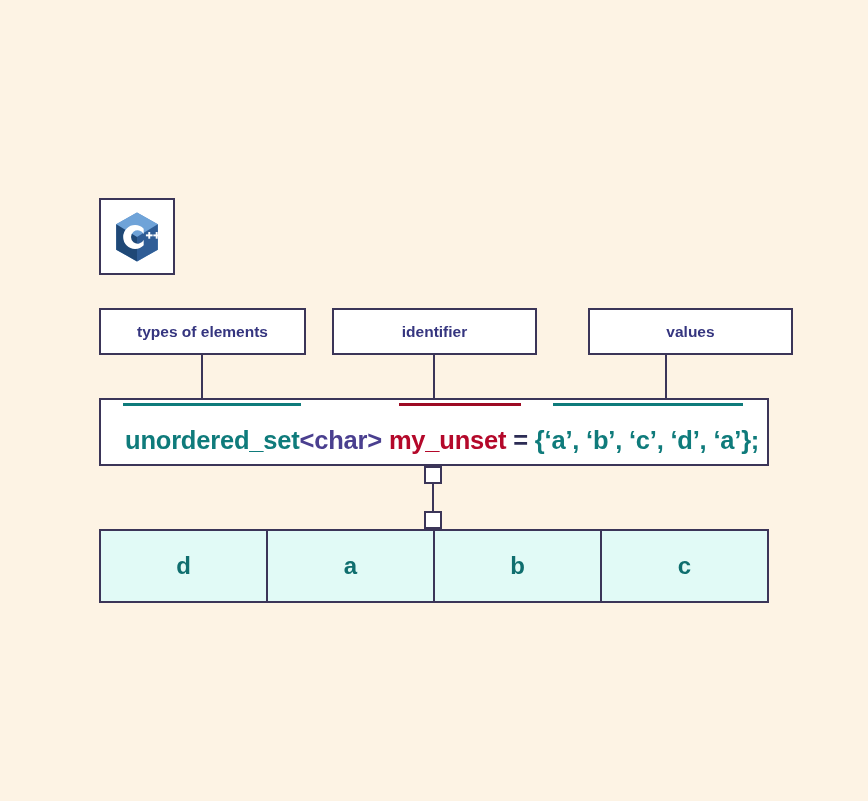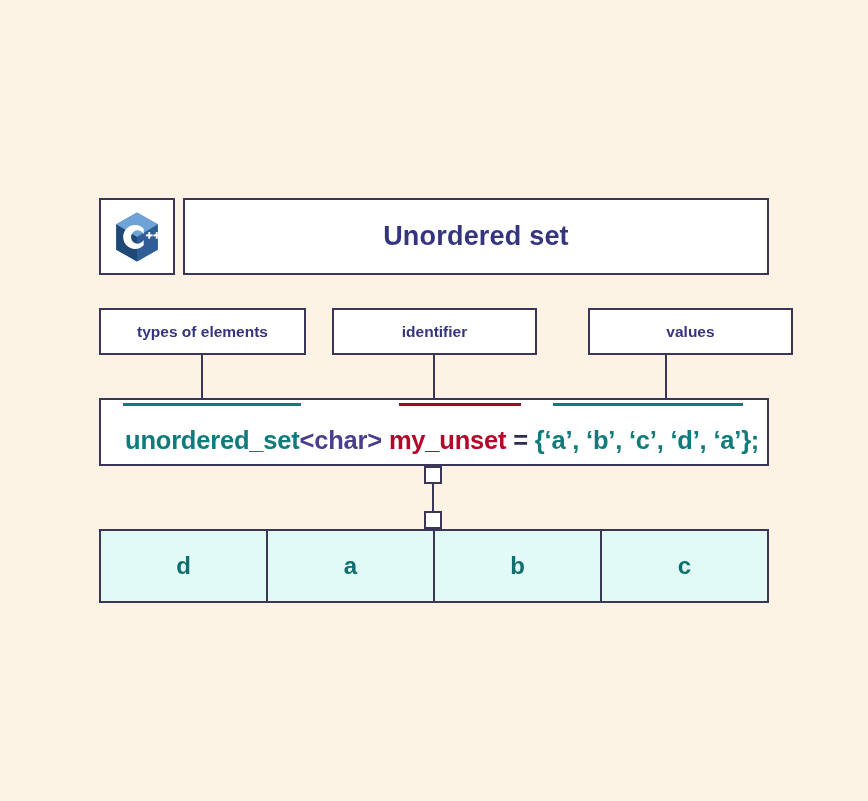--- a/index.html
+++ b/index.html
@@ -181,23 +181,20 @@
       <polygon points="32,35 60,18 60,52 32,68" fill="#2f5d96"></polygon>
       <polygon points="32,35 4,18 4,52 32,68" fill="#1f4876"></polygon>
       <path d="M41 24 A16 16 0 1 0 41 46 L41 39 A9 9 0 1 1 41 31 Z" fill="#ffffff"></path>
       <rect x="44" y="31.5" width="9" height="2.6" fill="#ffffff"></rect>
       <rect x="47.2" y="28.3" width="2.6" height="9" fill="#ffffff"></rect>
       <rect x="54" y="31.5" width="9" height="2.6" fill="#ffffff"></rect>
       <rect x="57.2" y="28.3" width="2.6" height="9" fill="#ffffff"></rect>
     </svg>
   </div>
 
-  <div class="box" id="title-box">
-    <span id="title-text">Unordered set</span>
-  </div>
 
   <div class="box label-box" id="label-ident">
     <span class="label-text">identifier</span>
   </div>
   <div class="box label-box" id="label-types">
     <span class="label-text">types of elements</span>
   </div>
   <div class="box label-box" id="label-values">
     <span class="label-text">values</span>
   </div>

